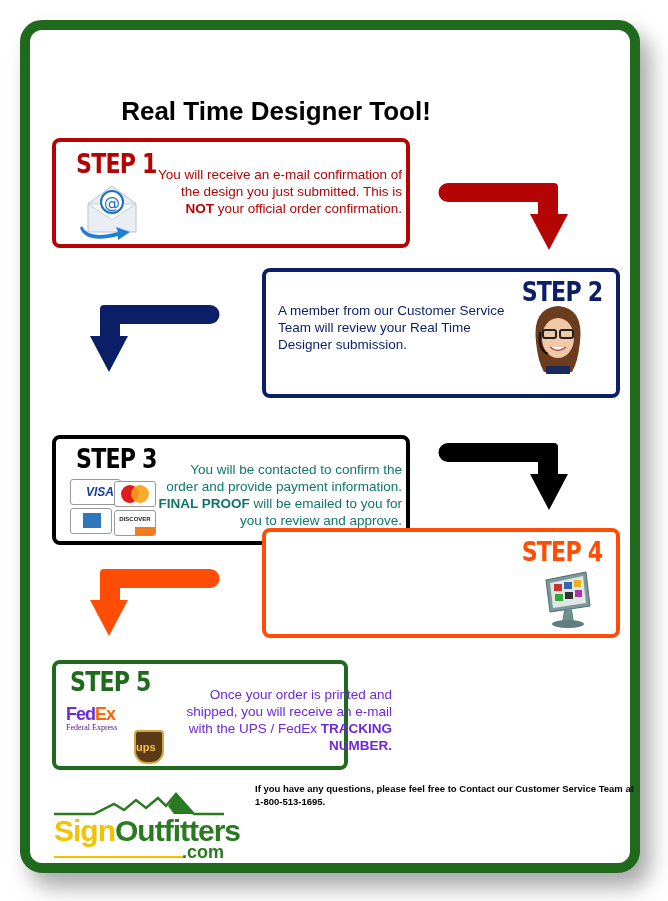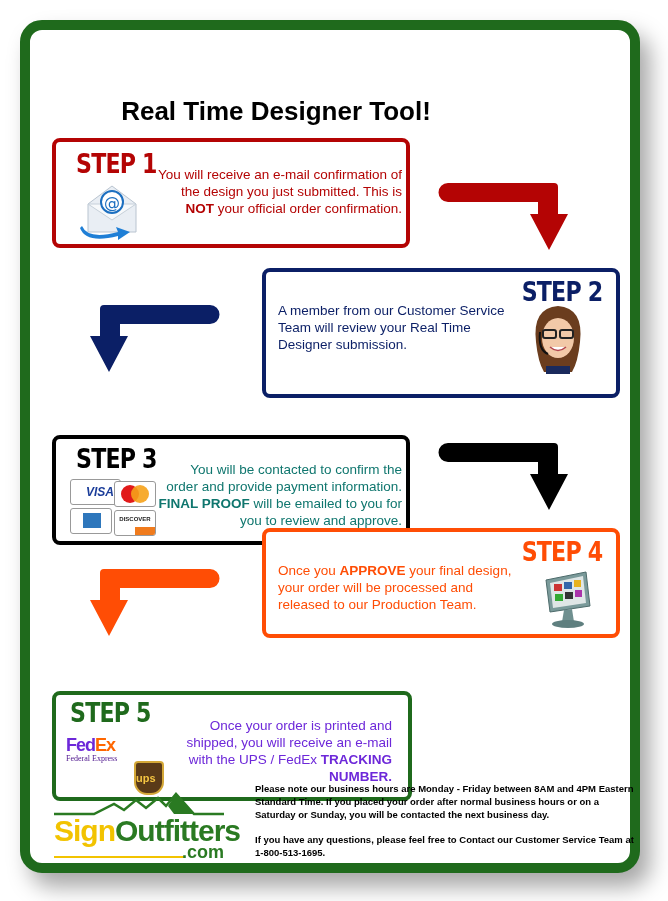--- a/index.html
+++ b/index.html
@@ -19,21 +19,21 @@
     .step-label { position:absolute; font-family:"DejaVu Sans", sans-serif; font-weight:bold; font-size:27px;
                   letter-spacing:-1px; transform:scaleX(0.82); transform-origin:left; white-space:nowrap; }
     .step-label.right { transform-origin:right; }
     .step-text { position:absolute; font-size:13.5px; line-height:17px; }
     .step-text b { font-weight:bold; }
 
     .s1 { left:22px; top:108px; width:358px; height:110px; border-color:#b40404; }
     .s2 { left:232px; top:238px; width:358px; height:130px; border-color:#0b1f66; }
     .s3 { left:22px; top:368px; width:358px; height:110px; border-color:#000;margin-top:37px; }
     .s4 { left:232px; top:498px; width:358px; height:110px; border-color:#ff4d05; }
-    .s5 { left:22px; top:661px; width:360px; height:110px; border-color:#1f6a1c; }
+    .s5 { left:22px; top:630px; width:296px; height:110px; border-color:#1f6a1c; }
 
     .footer-text { position:absolute; left:225px; top:752px; width:380px; font-size:9.5px; line-height:13px;
                    font-weight:bold; color:#000; }
     .footer-text p { margin:0 0 12px 0; }
     .logo { position:absolute; left:14px; top:762px; width:190px; height:72px; }
     .logo-name { position:absolute; left:10px; top:22px; font-size:30px; font-weight:bold; letter-spacing:-1px; white-space:nowrap; }
     .logo-name .y { color:#f2c300; }
     .logo-name .g { color:#2a7a22; }
     .logo-com { position:absolute; right:10px; top:50px; font-size:18px; color:#2a7a22; font-weight:bold; }
     .logo-line { position:absolute; left:10px; top:64px; width:130px; height:2px; background:#f2c300; }
@@ -111,23 +111,20 @@
       <polygon points="10,13 43,6 46,33 13,38" fill="#dfe6e6"></polygon>
       <rect x="14" y="14" width="8" height="7" fill="#c33"></rect>
       <rect x="24" y="12" width="8" height="7" fill="#36a"></rect>
       <rect x="34" y="10" width="7" height="7" fill="#e8b21c"></rect>
       <rect x="15" y="24" width="8" height="7" fill="#3a3"></rect>
       <rect x="25" y="22" width="8" height="7" fill="#333"></rect>
       <rect x="35" y="20" width="7" height="7" fill="#a3a"></rect>
       <polygon points="24,40 32,39 34,52 22,52" fill="#6f8f8f"></polygon>
       <ellipse cx="28" cy="54" rx="16" ry="4" fill="#5f7f7f"></ellipse>
     </svg>
-    <div class="step-text" style="left:12px;top:30px;width:250px;color:#ff4d05;">
-      <span>Once you </span><b>APPROVE</b><span> your final design, your order will be processed and released to our Production Team.</span>
-    </div>
   </div>
 
   <svg class="abs" style="left:58px;top:536px;" width="140" height="72" viewBox="0 0 140 72">
     <path d="M122,3 H16 Q12,3 12,7 V34 H2 L21,70 L40,34 H32 V22 H122 A9.5,9.5 0 0 0 122,3 Z" fill="#ff4d05"></path>
   </svg>
 
   <div class="step-box s5">
     <div class="step-label" style="left:14px;top:2px;color:#1f6a1c;">STEP 5</div>
     <div class="abs" style="left:10px;top:40px;">
       <div style="font-size:18px;font-weight:bold;letter-spacing:-1px;"><span style="color:#6d28d9;">Fed</span><span style="color:#ff6600;">Ex</span></div>
@@ -145,17 +142,16 @@
       <polygon points="114,14 122,2 140,22 120,22" fill="#2a7a22"></polygon>
     </svg>
     <div class="logo-name">
       <span class="y">Sign</span><span class="g">Outfitters</span>
     </div>
     <div class="logo-line"></div>
     <div class="logo-com">.com</div>
   </div>
 
   <div class="footer-text">
-    <p>Please note our business hours are Monday - Friday between 8AM and 4PM Eastern Standard Time. If you placed your order after normal business hours or on a Saturday or Sunday, you will be contacted the next business day.</p>
     <p>If you have any questions, please feel free to Contact our Customer Service Team at 1-800-513-1695.</p>
   </div>
 
 </div>
 
 </body></html>

